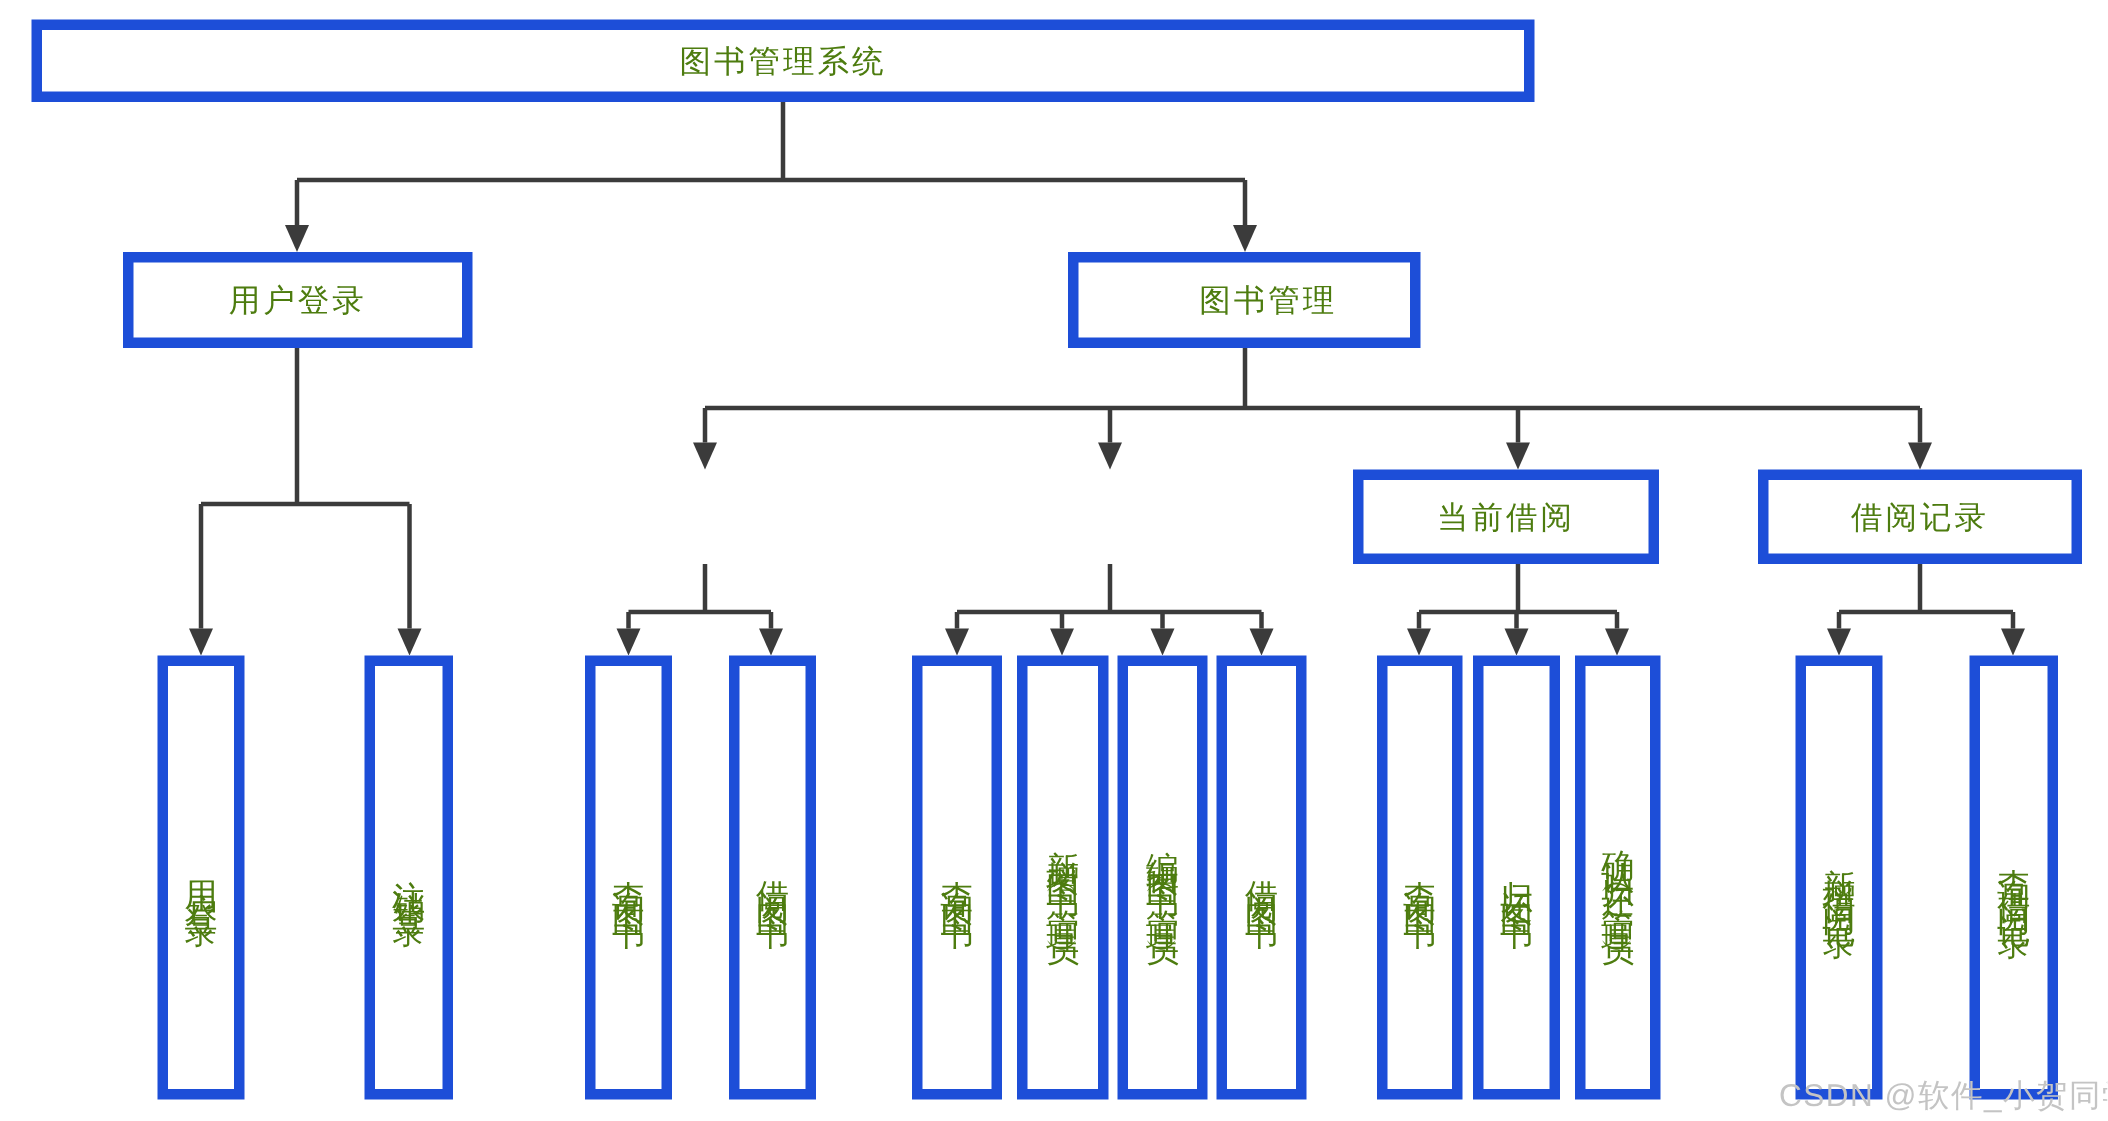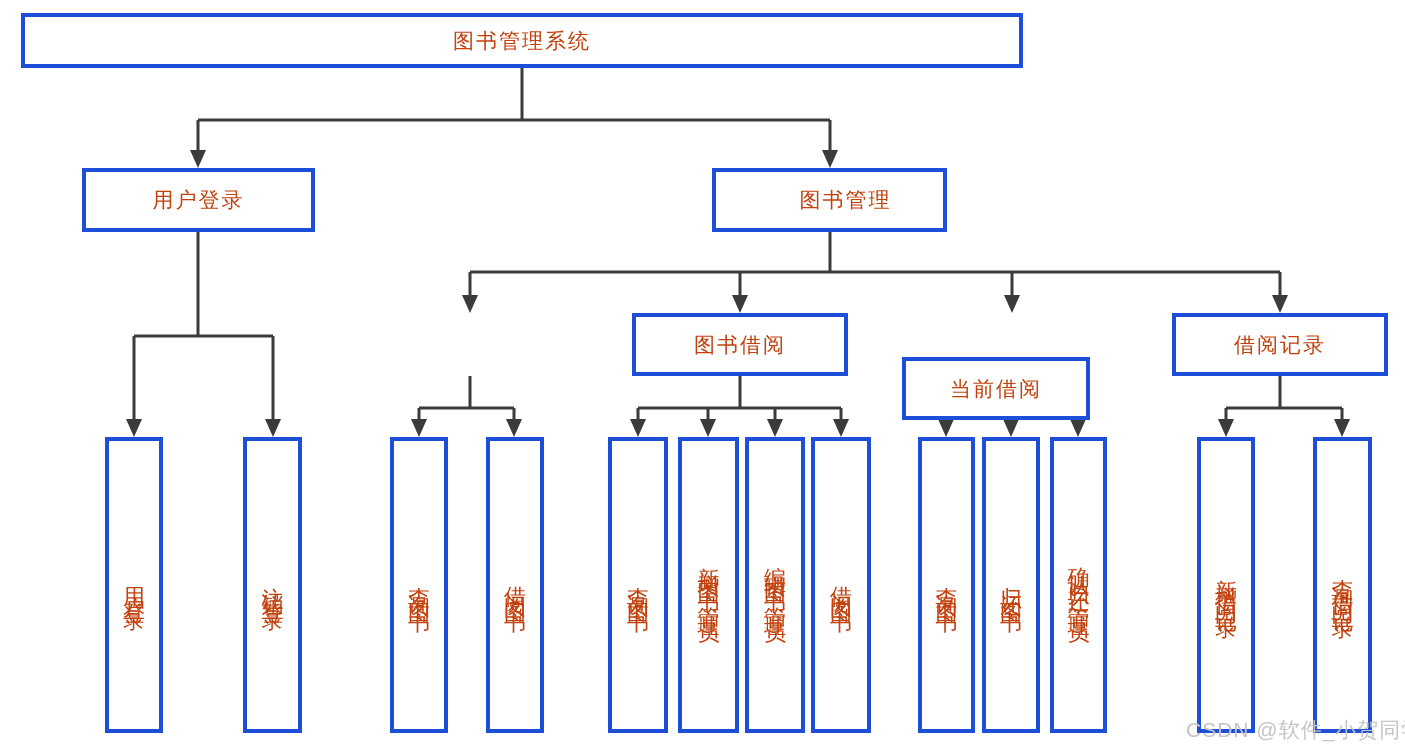--- a/index.html
+++ b/index.html
@@ -2,39 +2,39 @@
 <html><head>
 <meta charset="utf-8">
 <style>
   html,body{margin:0;padding:0;background:#ffffff;}
   .stage{
     position:relative;width:1405px;height:747px;background:#ffffff;
     font-family:"Liberation Sans","DejaVu Sans",sans-serif;overflow:hidden;
   }
   svg.wires{position:absolute;left:0;top:0;z-index:0;}
   .box{
-    position:absolute;box-sizing:border-box;border:4px solid #1d4ed8;background:#ffffff;
-    display:flex;align-items:center;justify-content:center;z-index:1;color:#c2410c;
+    position:absolute;box-sizing:border-box;border:7px solid #1d4ed8;background:#ffffff;
+    display:flex;align-items:center;justify-content:center;z-index:1;color:#4d7c0f;
   }
   .h .lbl{font-size:21px;letter-spacing:2px;white-space:nowrap;}
   .v .lbl{
     writing-mode:vertical-rl;text-orientation:mixed;
     font-size:22px;letter-spacing:8px;line-height:1;max-height:286px;
   }
   .watermark{
     position:absolute;left:1186px;top:716px;z-index:5;
     font-size:21px;color:#c4c4c4;letter-spacing:1px;white-space:nowrap;
   }
   
   #n0{left:21px;top:13px;width:1002px;height:55px;}
   #n1{left:82px;top:168px;width:233px;height:64px;}
   #n2{left:712px;top:168px;width:235px;height:64px;padding-left:32px;}
   #n3{left:363px;top:313px;width:214px;height:63px;}
   #n4{left:632px;top:313px;width:216px;height:63px;}
-  #n5{left:902px;top:313px;width:188px;height:63px;margin-top:44px;}
+  #n5{left:902px;top:313px;width:204px;height:63px;}
   #n6{left:1172px;top:313px;width:216px;height:63px;}
   #n7{left:105px;top:437px;width:58px;height:296px;}
   #n8{left:243px;top:437px;width:59px;height:296px;}
   #n9{left:390px;top:437px;width:58px;height:296px;}
   #n10{left:486px;top:437px;width:58px;height:296px;}
   #n11{left:608px;top:437px;width:60px;height:296px;}
   #n12{left:678px;top:437px;width:61px;height:296px;}
   #n13{left:745px;top:437px;width:60px;height:296px;}
   #n14{left:811px;top:437px;width:60px;height:296px;}
   #n15{left:918px;top:437px;width:57px;height:296px;}
@@ -83,23 +83,20 @@
 
   <div id="n0" class="box h">
     <span class="lbl">图书管理系统</span>
   </div>
   <div id="n1" class="box h">
     <span class="lbl">用户登录</span>
   </div>
   <div id="n2" class="box h">
     <span class="lbl">图书管理</span>
   </div>
-  <div id="n4" class="box h">
-    <span class="lbl">图书借阅</span>
-  </div>
   <div id="n5" class="box h">
     <span class="lbl">当前借阅</span>
   </div>
   <div id="n6" class="box h">
     <span class="lbl">借阅记录</span>
   </div>
   <div id="n7" class="box v">
     <span class="lbl">用户登录</span>
   </div>
   <div id="n8" class="box v">

